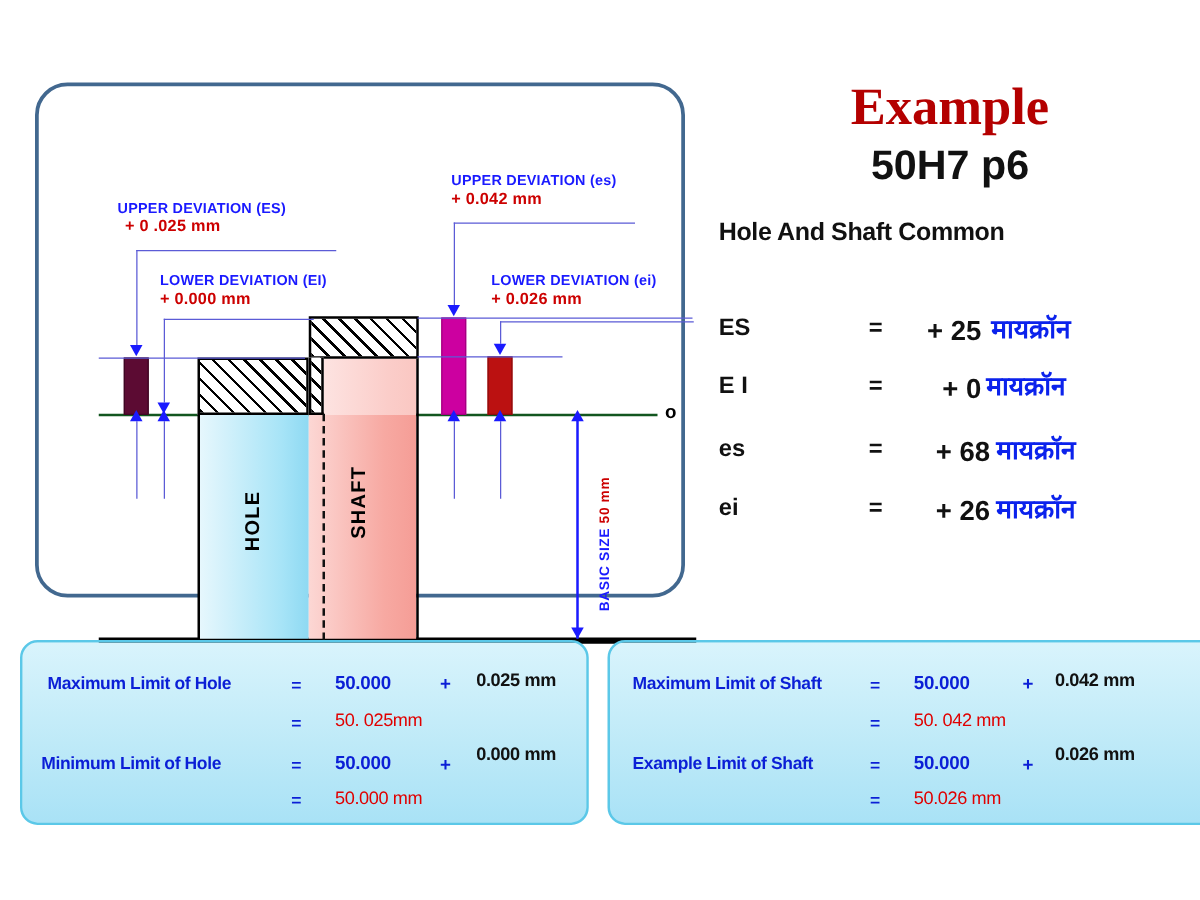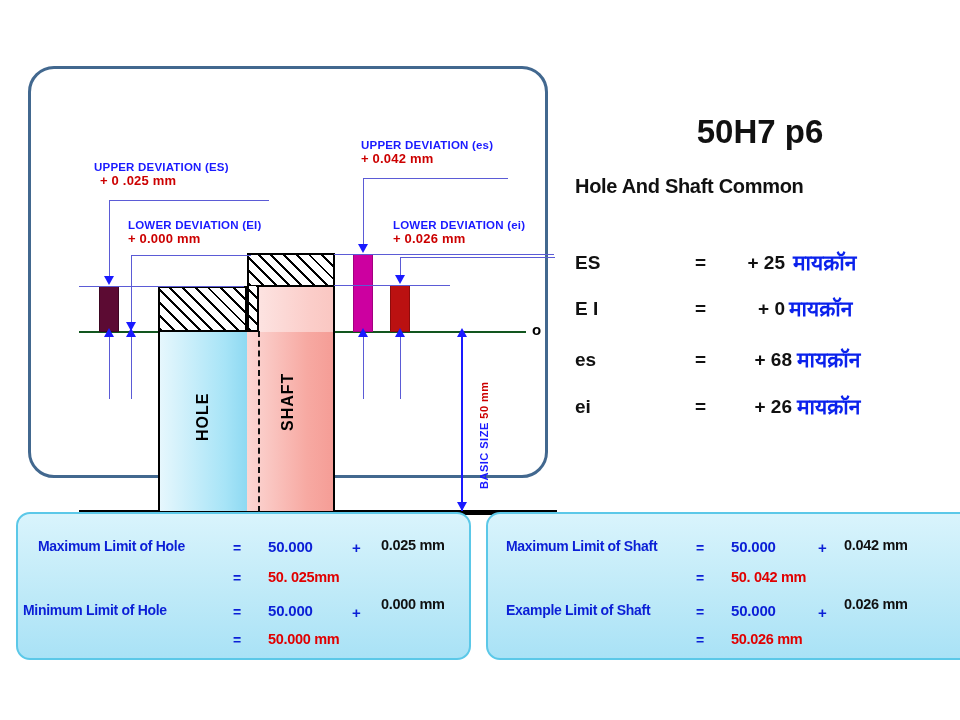--- a/index.html
+++ b/index.html
@@ -148,21 +148,21 @@
     left:575px;top:205px;font-size:20px;font-weight:bold;color:#111;
     letter-spacing:-.3px;white-space:nowrap;
   }
   #basic-size-line .sp{display:inline-block;width:26px;}
 
   .dev-row{position:absolute;left:575px;height:30px;white-space:nowrap;}
   .dev-row .sym{position:absolute;left:0;top:0;font-size:19px;
     font-weight:bold;color:#111;}
   .dev-row .eq{position:absolute;left:120px;top:0;font-size:19px;
     font-weight:bold;color:#111;}
-  .dev-row .val{position:absolute;top:0;font-size:19px;
+  .dev-row .val{position:absolute;top:0;font-size:22px;
     font-weight:bold;color:#111;text-align:right;width:62px;}
   .dev-row .unit{position:absolute;top:-4px;font-size:21px;
     font-weight:bold;color:#0b22ec;
     font-family:"Liberation Sans", sans-serif;}
   #row-ES{top:252px;} #row-EI{top:298px;}
   #row-es{top:349px;} #row-ei{top:396px;}
   #row-ES .val{left:148px;} #row-ES .unit{left:218px;}
   #row-EI .val{left:148px;} #row-EI .unit{left:214px;}
   #row-es .val{left:155px;} #row-es .unit{left:222px;}
   #row-ei .val{left:155px;} #row-ei .unit{left:222px;}
@@ -179,21 +179,21 @@
   .rb-label{position:absolute;font-size:14px;font-weight:bold;
     color:#0b1fd6;white-space:nowrap;letter-spacing:-.3px;}
   .rb-eq{position:absolute;font-size:14px;font-weight:bold;
     color:#0b1fd6;}
   .rb-base{position:absolute;font-size:15px;font-weight:bold;
     color:#0b1fd6;letter-spacing:-.2px;}
   .rb-plus{position:absolute;font-size:15px;font-weight:bold;
     color:#0b1fd6;}
   .rb-dev{position:absolute;font-size:14.5px;font-weight:bold;
     color:#111;letter-spacing:-.3px;white-space:nowrap;}
-  .rb-total{position:absolute;font-size:14.5px;font-weight:bold;
+  .rb-total{position:absolute;font-size:14.5px;font-weight:normal;
     color:#e00000;letter-spacing:-.3px;white-space:nowrap;}
 </style>
 </head>
 <body>
 
 <div class="root">
 
   <div class="abs" id="diagram-panel">
 
     <div class="abs zero-line"></div>
@@ -262,20 +262,21 @@
 
     <div class="abs basic-dim-line"></div>
     <div class="abs arr-up" style="left:426px;top:259px;"></div>
     <div class="abs arr-down" style="left:426px;top:433px;"></div>
     <div class="abs basic-text">
       <span class="b">BASIC SIZE</span>
       <span class="r">50 mm</span>
     </div>
   </div>
 
+  <div class="abs" id="example-title">Example</div>
   <div class="abs" id="example-code">50H7 p6</div>
   <div class="abs" id="common-line">Hole And Shaft Common</div>
 
   <div class="dev-row" id="row-ES">
     <span class="sym">ES</span>
     <span class="eq">=</span>
     <span class="val">+ 25</span>
     <span class="unit">मायक्रॉन</span>
   </div>
   <div class="dev-row" id="row-EI">
@@ -300,21 +301,21 @@
   <div class="abs result-box" id="box-hole">
     <span class="rb-label" style="left:20px;top:24px;">Maximum Limit of Hole</span>
     <span class="rb-eq" style="left:215px;top:26px;">=</span>
     <span class="rb-base" style="left:250px;top:24px;">50.000</span>
     <span class="rb-plus" style="left:334px;top:25px;">+</span>
     <span class="rb-dev" style="left:363px;top:23px;">0.025 mm</span>
 
     <span class="rb-eq" style="left:215px;top:56px;">=</span>
     <span class="rb-total" style="left:250px;top:55px;">50. 025mm</span>
 
-    <span class="rb-label" style="left:5px;top:88px;">Minimum Limit of Hole</span>
+    <span class="rb-label" style="left:15px;top:88px;">Minimum Limit of Hole</span>
     <span class="rb-eq" style="left:215px;top:90px;">=</span>
     <span class="rb-base" style="left:250px;top:88px;">50.000</span>
     <span class="rb-plus" style="left:334px;top:90px;">+</span>
     <span class="rb-dev" style="left:363px;top:82px;">0.000 mm</span>
 
     <span class="rb-eq" style="left:215px;top:118px;">=</span>
     <span class="rb-total" style="left:250px;top:117px;">50.000 mm</span>
   </div>
 
   <div class="abs result-box" id="box-shaft">

